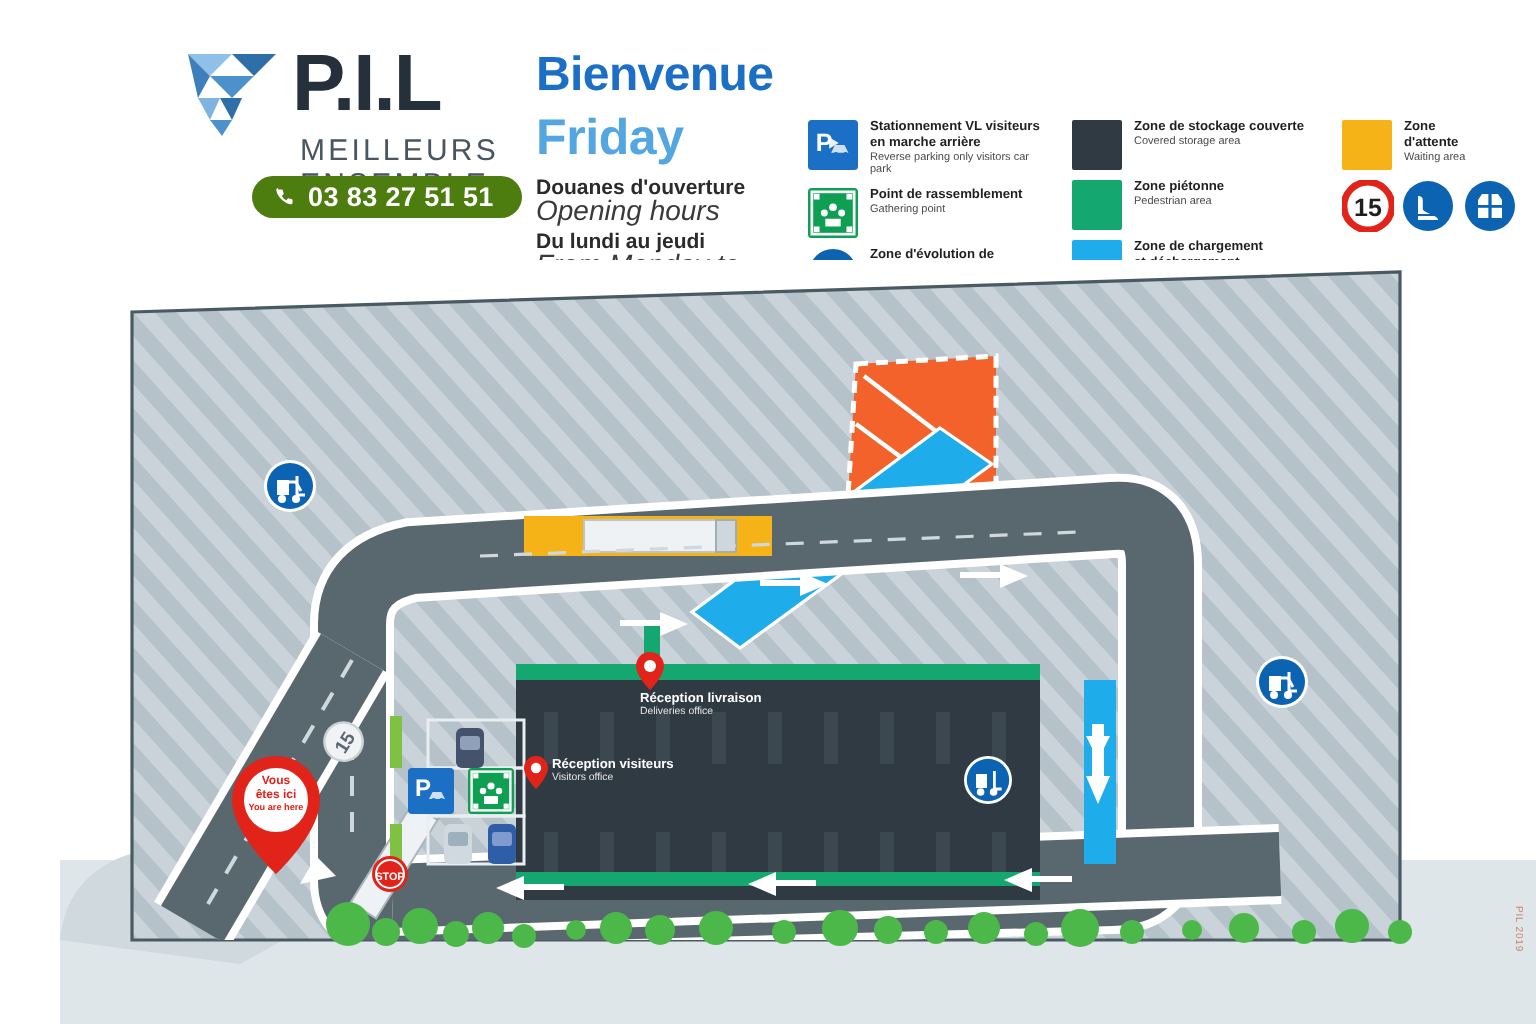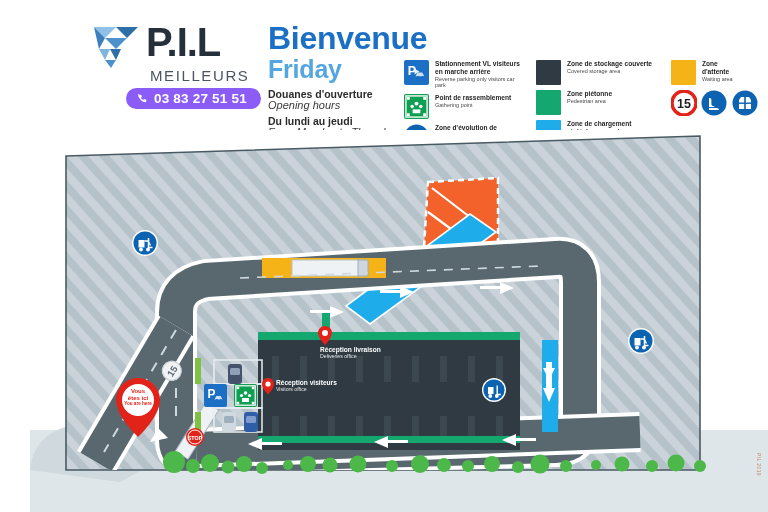--- a/index.html
+++ b/index.html
@@ -10,34 +10,34 @@
   
   .header{position:absolute;left:16px;top:0;width:768px;height:190px;}
 
   .logo-wrap{position:absolute;left:78px;top:20px;width:160px;height:60px;}
   .logo-mark{position:absolute;left:0;top:4px;width:46px;height:44px;}
   .logo-text{position:absolute;left:52px;top:0px;font-size:40px;font-weight:bold;
              letter-spacing:-1px;color:#25303b;line-height:44px;}
   .logo-tag{position:absolute;left:56px;top:47px;font-size:15px;letter-spacing:1.6px;
             color:#4a5561;font-weight:normal;}
 
-  .phone{position:absolute;left:110px;top:88px;background:#8b5cf6;border-radius:14px;
+  .phone{position:absolute;left:110px;top:88px;background:#4d7c0f;border-radius:14px;
          height:21px;padding:0 14px 0 11px;display:flex;align-items:center;gap:6px;}
   .phone-num{color:#fff;font-size:13.5px;font-weight:bold;letter-spacing:.2px;}
   .phone-ico{width:11px;height:11px;display:block;}
 
   .welcome{position:absolute;left:252px;top:22px;}
-  .welcome .fr{font-size:32px;font-weight:bold;color:#1b6fc4;line-height:32px;
+  .welcome .fr{font-size:24px;font-weight:bold;color:#1b6fc4;line-height:32px;
                letter-spacing:-.3px;}
   .welcome .en{font-size:25px;font-weight:bold;color:#53a6e0;line-height:27px;
                margin-top:2px;letter-spacing:-.2px;}
 
   .hours{position:absolute;left:252px;top:88px;width:130px;}
   .h-t{font-size:10.5px;font-weight:bold;color:#2b2b2b;line-height:12px;}
-  .h-s{font-size:11px;font-style:italic;color:#3a3a3a;line-height:10px;}
+  .h-s{font-size:14px;font-style:italic;color:#3a3a3a;line-height:10px;}
   .h-time{font-size:9.2px;font-weight:bold;color:#1b6fc4;line-height:11px;}
   .h-row{margin-top:5px;}
   .h-inline{font-size:10.5px;font-weight:bold;color:#2b2b2b;line-height:12px;}
   .h-inline i{font-size:9px;font-weight:normal;}
 
   
   .legend{position:absolute;top:60px;}
   .lg-col1{left:388px;width:122px;}
   .lg-col2{left:520px;width:126px;}
   .lg-col3{left:655px;width:110px;}

